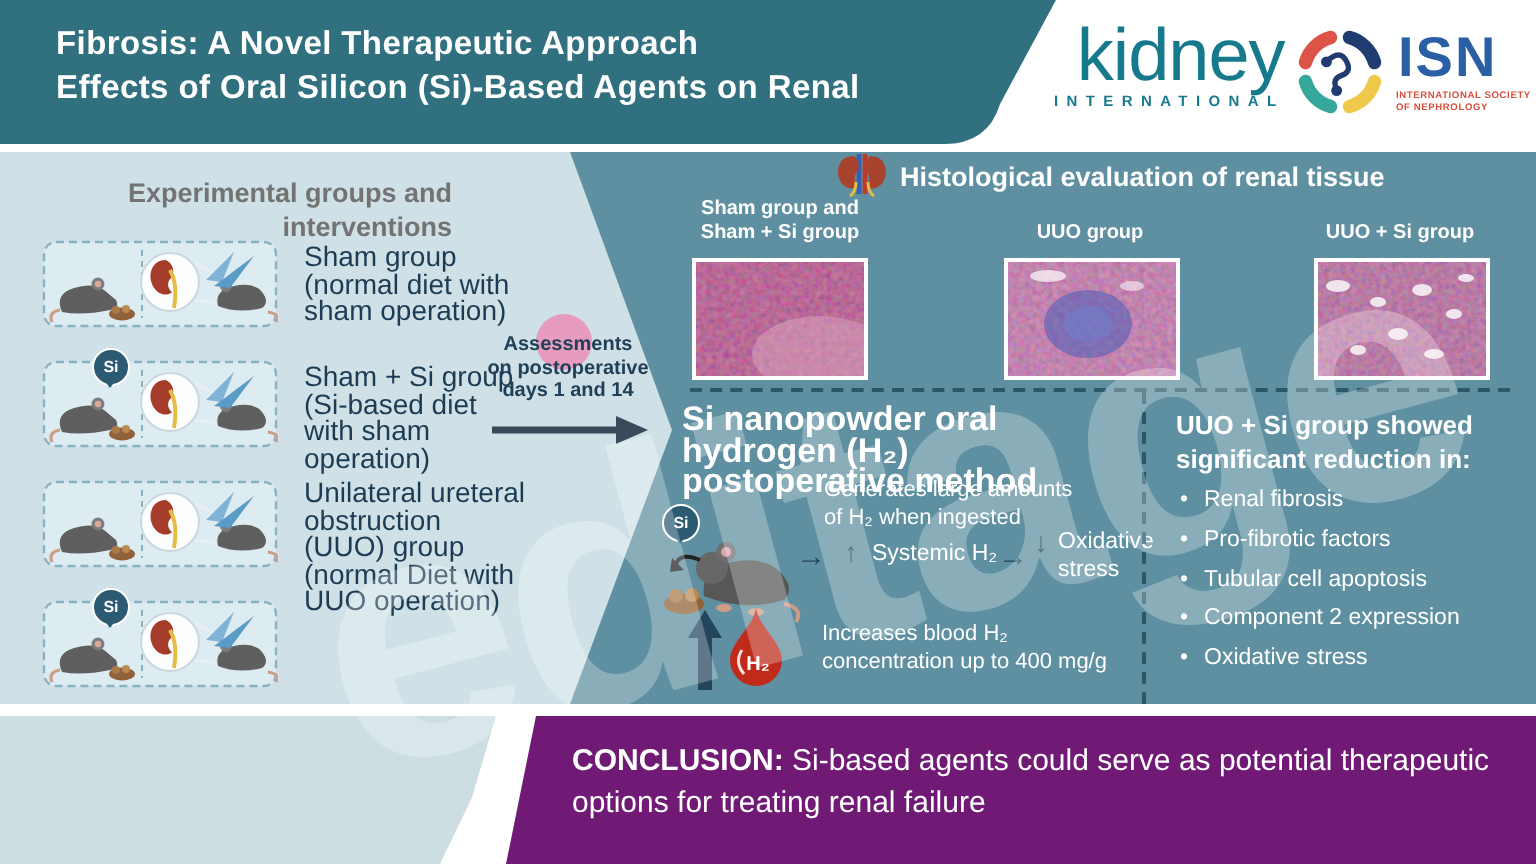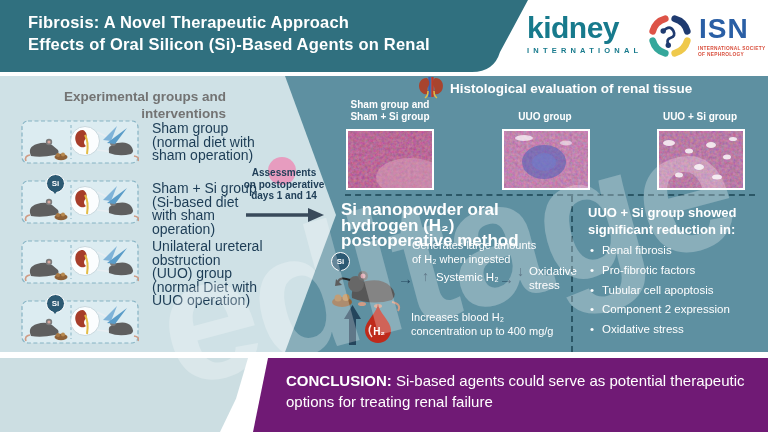--- a/index.html
+++ b/index.html
@@ -4,21 +4,21 @@
 <style>
   html,body{margin:0;padding:0;background:#fff;}
   #canvas{position:relative;width:768px;height:432px;background:#fff;overflow:hidden;
           font-family:"Liberation Sans",sans-serif;}
   .abs{position:absolute;}
 
   
   #header-svg{left:0;top:0;}
   #page-title{left:28px;top:11px;color:#fff;font-size:16.5px;font-weight:bold;line-height:22px;letter-spacing:.2px;}
   #kidney-logo{left:527px;top:13px;color:#177a8c;}
-  #kidney-logo .kname{font-size:30px;font-weight:700;line-height:30px;letter-spacing:-.5px;}
+  #kidney-logo .kname{font-size:37px;font-weight:400;line-height:30px;letter-spacing:-.5px;text-align:right;}
   #kidney-logo .ksub{font-size:7.5px;font-weight:bold;letter-spacing:4.2px;margin-top:3px;}
   #isn-emblem{left:648px;top:14px;}
   #isn-abbr{left:699px;top:13px;font-size:28px;font-weight:800;color:#2a5fa5;letter-spacing:1px;}
   #isn-sub{left:698px;top:46px;font-size:4.8px;line-height:5.6px;font-weight:bold;color:#d94f3d;letter-spacing:.3px;}
 
   
   #main-bg{left:0;top:76px;width:768px;height:276px;background:#5e90a1;}
   #left-pentagon{left:0;top:76px;width:340px;height:276px;background:#cfe1e6;
      clip-path:polygon(0 0,285px 0,336px 139px,285px 276px,0 276px);}
   #exp-heading{left:10px;top:88px;width:216px;text-align:right;color:#737373;

